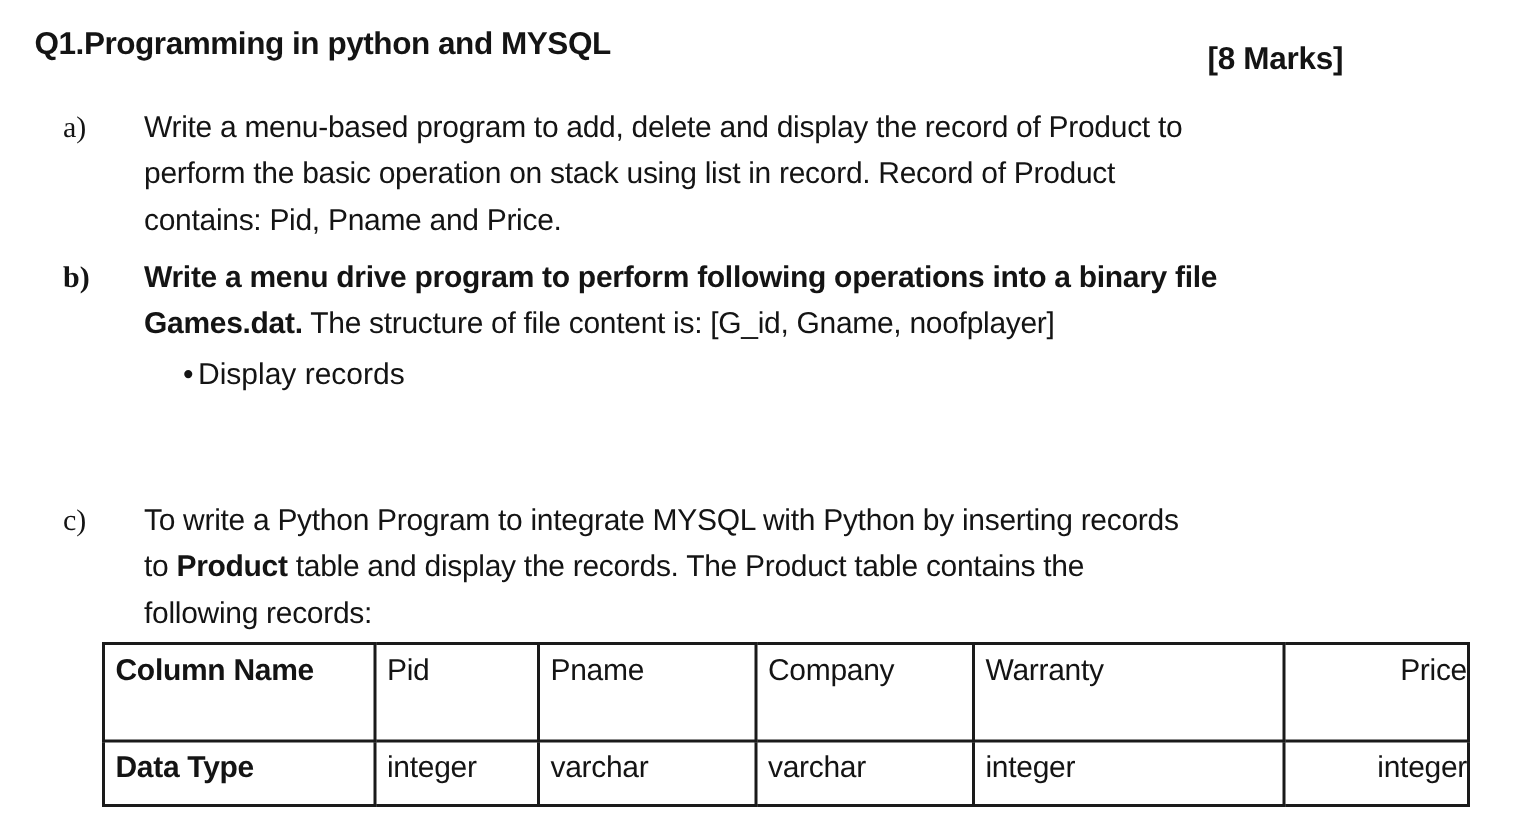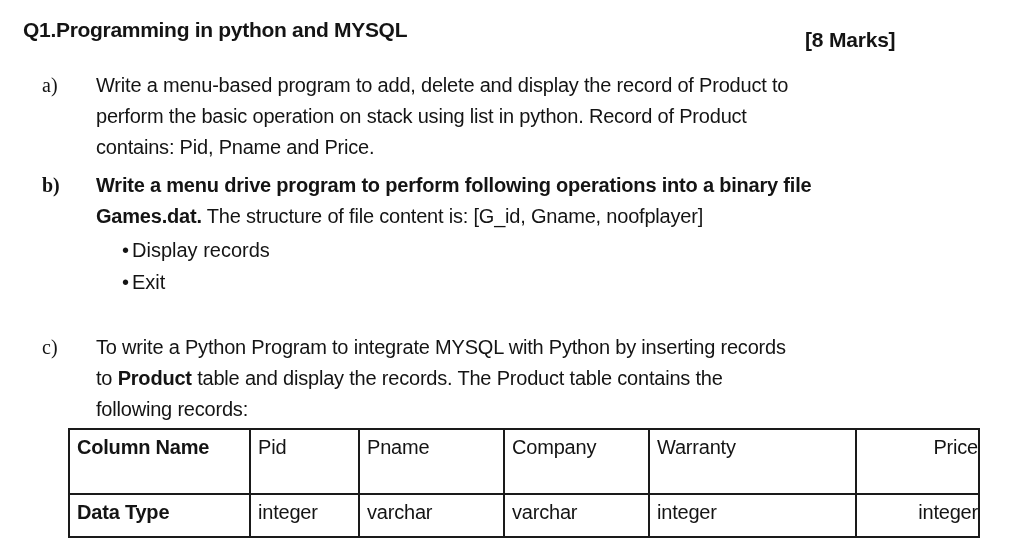--- a/index.html
+++ b/index.html
@@ -155,36 +155,35 @@
 
   <div class="q-heading">
     <span class="q-title">Q1.Programming in python and MYSQL</span>
     <span class="q-marks">[8 Marks]</span>
   </div>
 
   <div class="item" id="item-a">
     <span class="item-marker">a)</span>
     <div class="item-body">
       <span class="ln">Write a menu-based program to add, delete and display the record of Product to</span>
-      <span class="ln">perform the basic operation on stack using list in python. Record of  Product</span>
+      <span class="ln">perform the basic operation on stack using list in record. Record of  Product</span>
       <span class="ln">contains: Pid, Pname and Price.</span>
     </div>
   </div>
 
   <div class="item" id="item-b">
     <span class="item-marker bold">b)</span>
     <div class="item-body">
       <span class="ln bold">Write a menu drive program to perform following operations into a binary file</span>
       <span class="ln"><b>Games.dat.</b><span> The structure of file content is: [G_id, Gname, noofplayer]</span></span>
     </div>
   </div>
 
   <div class="bullets">
     <span class="bullet-row"><span class="dot">•</span><span>Display records</span></span>
-    <span class="bullet-row"><span class="dot">•</span><span>Exit</span></span>
   </div>
 
   <div class="item" id="item-c">
     <span class="item-marker">c)</span>
     <div class="item-body">
       <span class="ln">To write a Python Program to integrate MYSQL with Python by inserting records</span>
       <span class="ln"><span>to </span><b>Product</b><span>  table and display the records. The Product table contains the</span></span>
       <span class="ln">following records:</span>
     </div>
   </div>

